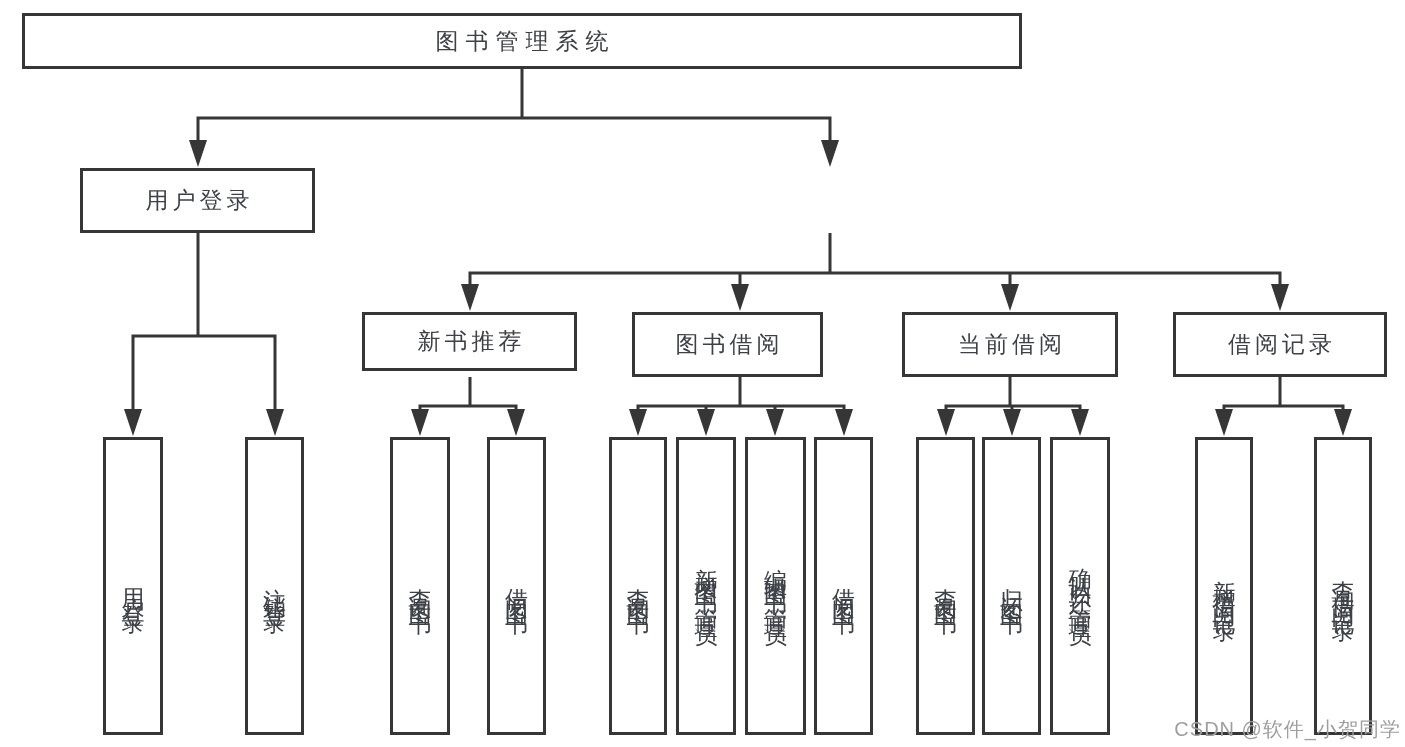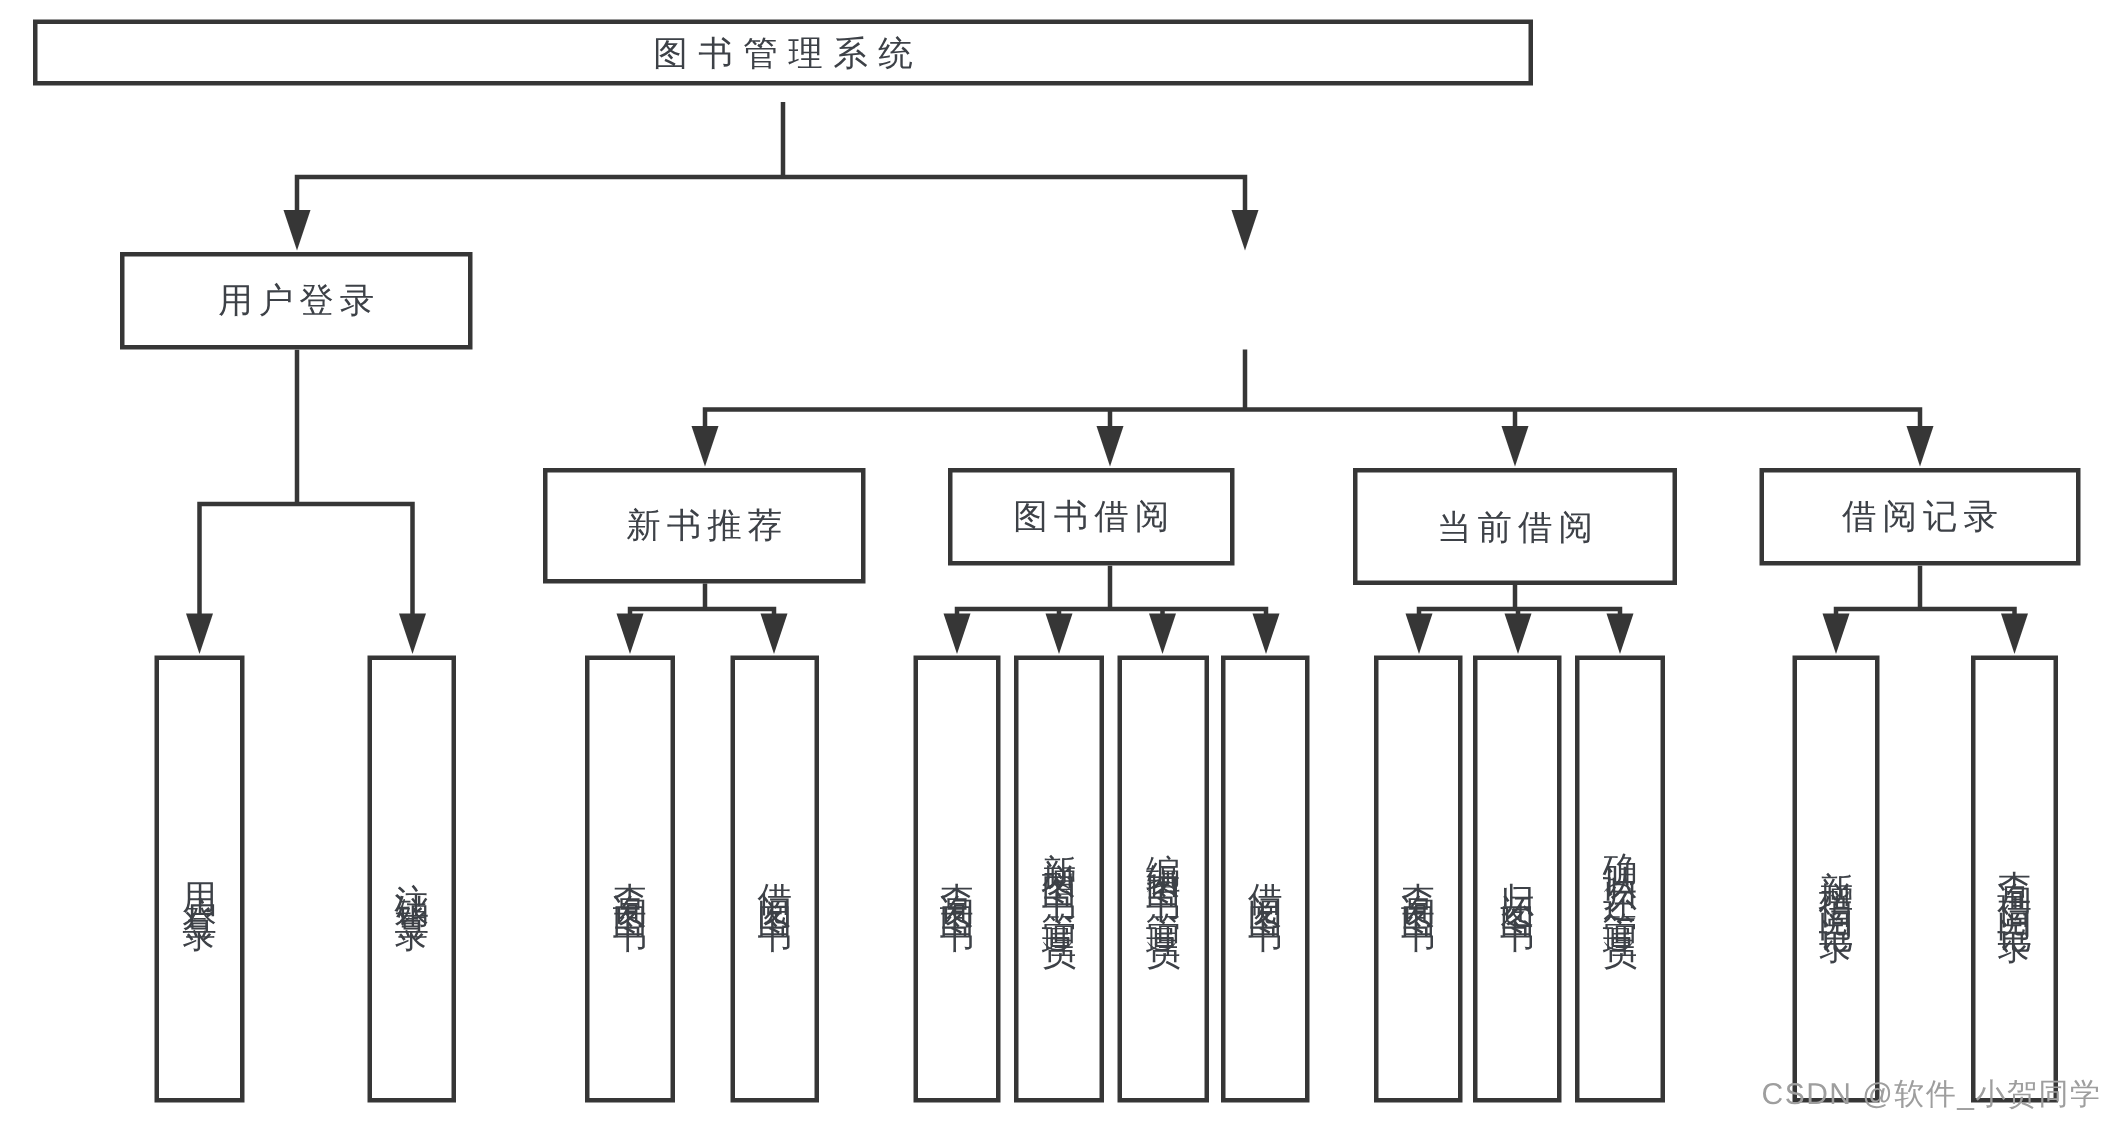--- a/index.html
+++ b/index.html
@@ -92,35 +92,35 @@
     <path d="M1010 377 V406 M944.5 406 H1081.5 M946 405 V412 M1012 405 V412 M1080 405 V412"></path>
     <polygon points="937,409 955,409 946,436"></polygon>
     <polygon points="1003,409 1021,409 1012,436"></polygon>
     <polygon points="1071,409 1089,409 1080,436"></polygon>
 
     <path d="M1280 377 V406 M1222.5 406 H1344.5 M1224 405 V412 M1343 405 V412"></path>
     <polygon points="1215,409 1233,409 1224,436"></polygon>
     <polygon points="1334,409 1352,409 1343,436"></polygon>
   </svg>
 
-  <div class="box h title" style="left:22px; top:13px; width:1000px; height:44px;">
+  <div class="box h title" style="left:22px; top:13px; width:1000px; height:56px;">
     <span>图书管理系统</span>
   </div>
 
   <div class="box h" style="left:80px; top:168px; width:235px; height:65px;">
     <span>用户登录</span>
   </div>
 
-  <div class="box h" style="left:362px; top:312px; width:215px; height:77px;">
+  <div class="box h" style="left:362px; top:312px; width:215px; height:59px;">
     <span>新书推荐</span>
   </div>
   <div class="box h" style="left:632px; top:312px; width:191px; height:65px;">
     <span>图书借阅</span>
   </div>
-  <div class="box h" style="left:902px; top:312px; width:216px; height:78px;">
+  <div class="box h" style="left:902px; top:312px; width:216px; height:65px;">
     <span>当前借阅</span>
   </div>
   <div class="box h" style="left:1173px; top:312px; width:214px; height:65px;">
     <span>借阅记录</span>
   </div>
 
   <div class="box v" style="left:103px; top:437px; width:60px; height:298px;">
     <span>用户登录</span>
   </div>
   <div class="box v" style="left:245px; top:437px; width:59px; height:298px;">

